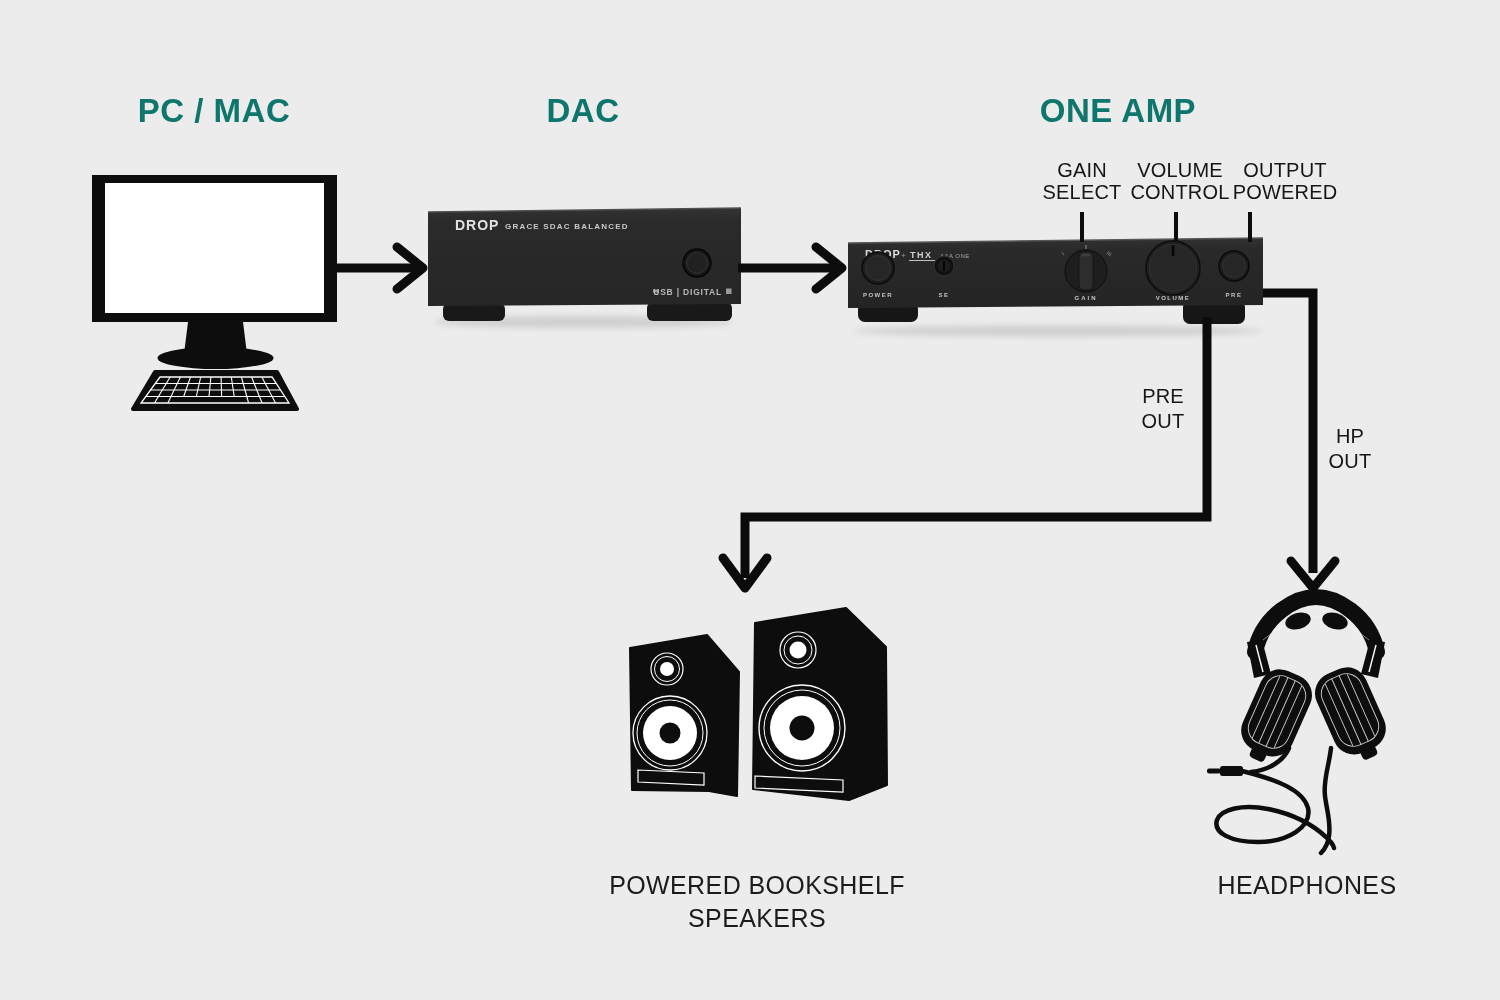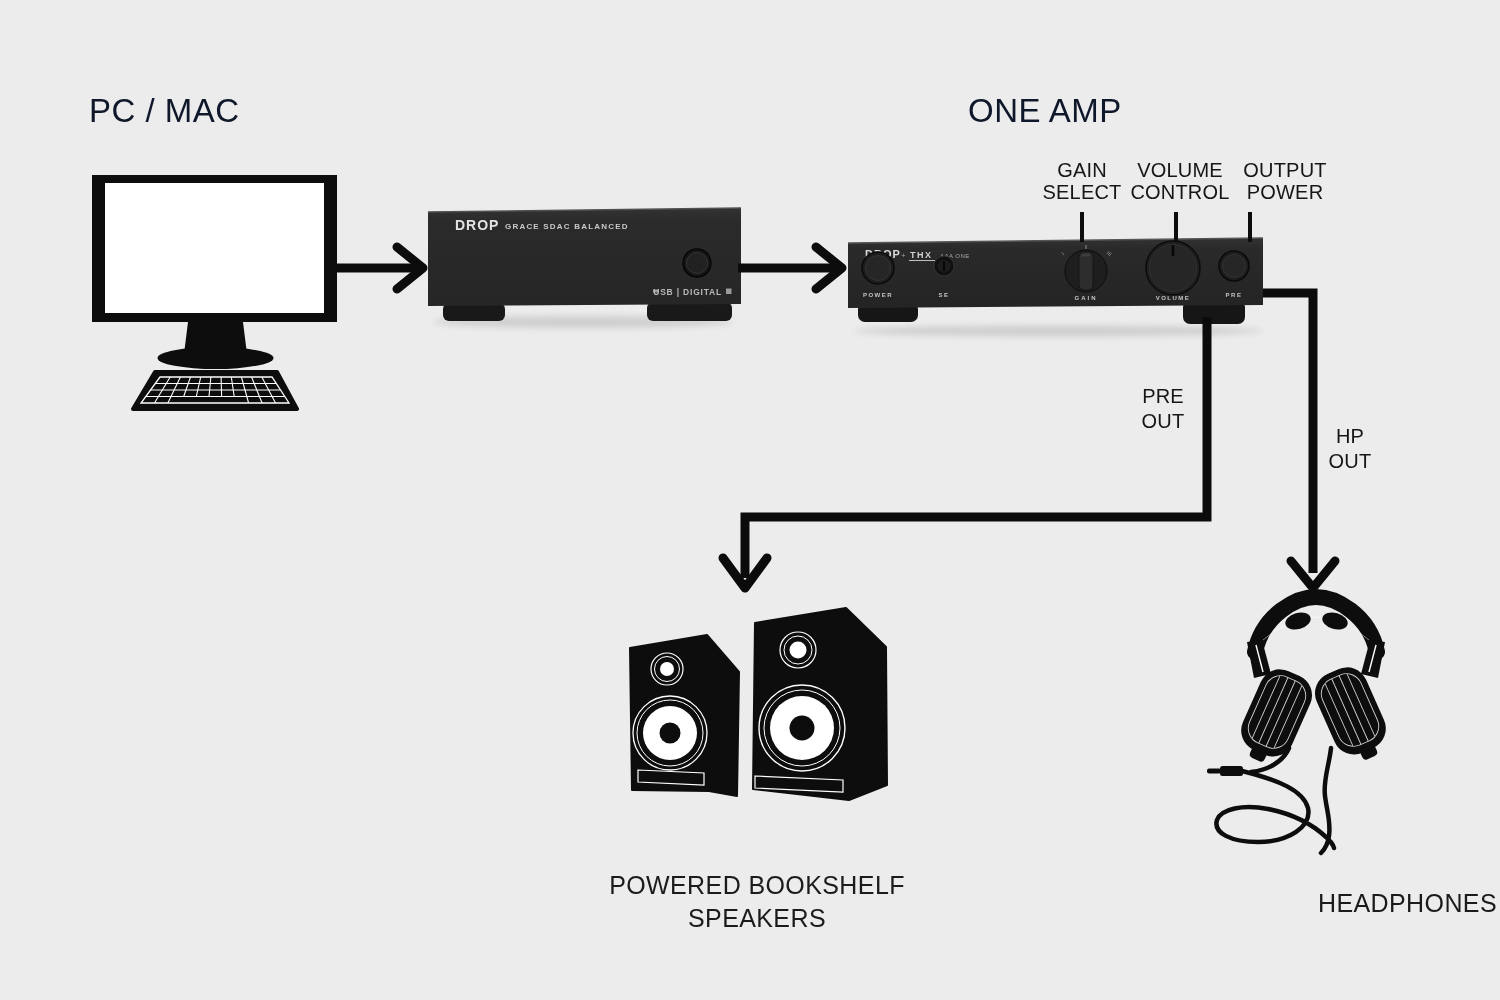--- a/index.html
+++ b/index.html
@@ -1,35 +1,36 @@
 <!DOCTYPE html>
 <html><head>
 <meta charset="utf-8">
 <style>
   html,body{margin:0;padding:0;}
   body{font-family:"Liberation Sans",sans-serif;background:#ececec;}
   #canvas{position:relative;width:1500px;height:1000px;background:#ececec;overflow:hidden;}
   .abs{position:absolute;}
-  .title{font-size:33px;font-weight:400;letter-spacing:.5px;color:#0f172a;}
+  .title{font-size:33px;font-weight:700;letter-spacing:.5px;color:#0f766e;text-align:center;}
   .callout{font-size:20px;line-height:22px;font-weight:400;letter-spacing:.2px;color:#161616;
            text-align:center;white-space:pre-line;}
   .iolabel{font-size:20px;line-height:25px;font-weight:400;letter-spacing:.2px;color:#161616;
            text-align:center;white-space:pre-line;}
   .dest{font-size:25px;line-height:33px;font-weight:400;letter-spacing:.4px;color:#1b1b1b;
         text-align:center;white-space:pre-line;}
   .tick{width:4px;height:30px;background:#0d0d0d;}
   svg{display:block;overflow:visible;}
   text{font-family:"Liberation Sans",sans-serif;}
 </style>
 </head>
 <body>
 
 <div id="canvas">
 
   <div class="abs title" style="left:89px;top:92px;width:250px;">PC / MAC</div>
+  <div class="abs title" style="left:433px;top:92px;width:300px;">DAC</div>
   <div class="abs title" style="left:968px;top:92px;width:300px;">ONE AMP</div>
 
   <svg class="abs" style="left:90px;top:170px;" width="250" height="245" viewBox="0 0 250 245">
     <rect x="2" y="5" width="245" height="147" fill="#0d0d0d"></rect>
     <rect x="15" y="13" width="219" height="130" fill="#ffffff"></rect>
     <polygon points="98,152 153,152 158,192 93,192" fill="#0d0d0d"></polygon>
     <ellipse cx="125.5" cy="188" rx="58" ry="11" fill="#0d0d0d"></ellipse>
     <g>
       <polygon points="65,202 187,202 207,239 43,239" fill="#0d0d0d" stroke="#0d0d0d" stroke-width="4" stroke-linejoin="round"></polygon>
       <polygon points="70,207 182,207 199,233 51,233" fill="none" stroke="#ffffff" stroke-width="1.3"></polygon>
@@ -146,21 +147,21 @@
 
   <div class="abs tick" style="left:1080px;top:212px;"></div>
   <div class="abs tick" style="left:1174px;top:212px;"></div>
   <div class="abs tick" style="left:1248px;top:212px;"></div>
 
   <div class="abs callout" style="left:1012px;top:159px;width:140px;">GAIN
 SELECT</div>
   <div class="abs callout" style="left:1095px;top:159px;width:170px;">VOLUME
 CONTROL</div>
   <div class="abs callout" style="left:1215px;top:159px;width:140px;">OUTPUT
-POWER</div>
+POWERED</div>
 
   <svg class="abs" style="left:700px;top:300px;" width="520" height="300" viewBox="0 0 520 300">
     <path d="M507,17 L507,217 L45,217 L45,278" stroke="#0b0b0b" stroke-width="9" fill="none"></path>
     <path d="M23,258 L45,288 L67,258" stroke="#0b0b0b" stroke-width="9" fill="none" stroke-linecap="round" stroke-linejoin="round"></path>
   </svg>
 
   <svg class="abs" style="left:1255px;top:285px;" width="115" height="325" viewBox="0 0 115 325">
     <path d="M8,8 L58,8 L58,288" stroke="#0b0b0b" stroke-width="9" fill="none"></path>
     <path d="M36,276 L58,303 L80,276" stroke="#0b0b0b" stroke-width="9" fill="none" stroke-linecap="round" stroke-linejoin="round"></path>
   </svg>
@@ -232,15 +233,15 @@
       <path d="M148,158 C146,176 140,190 142,206 C144,222 148,232 146,246 C145,254 142,259 138,263"></path>
     </g>
     <g>
       <rect x="37" y="176" width="23" height="10" rx="2.5" fill="#0d0d0d"></rect>
       <rect x="24" y="178.5" width="14" height="5" rx="2" fill="#0d0d0d"></rect>
     </g>
   </svg>
 
   <div class="abs dest" style="left:567px;top:869px;width:380px;">POWERED BOOKSHELF
 SPEAKERS</div>
-  <div class="abs dest" style="left:1117px;top:887px;width:380px;text-align:right;">HEADPHONES</div>
+  <div class="abs dest" style="left:1117px;top:869px;width:380px;">HEADPHONES</div>
 
 </div>
 
 </body></html>

